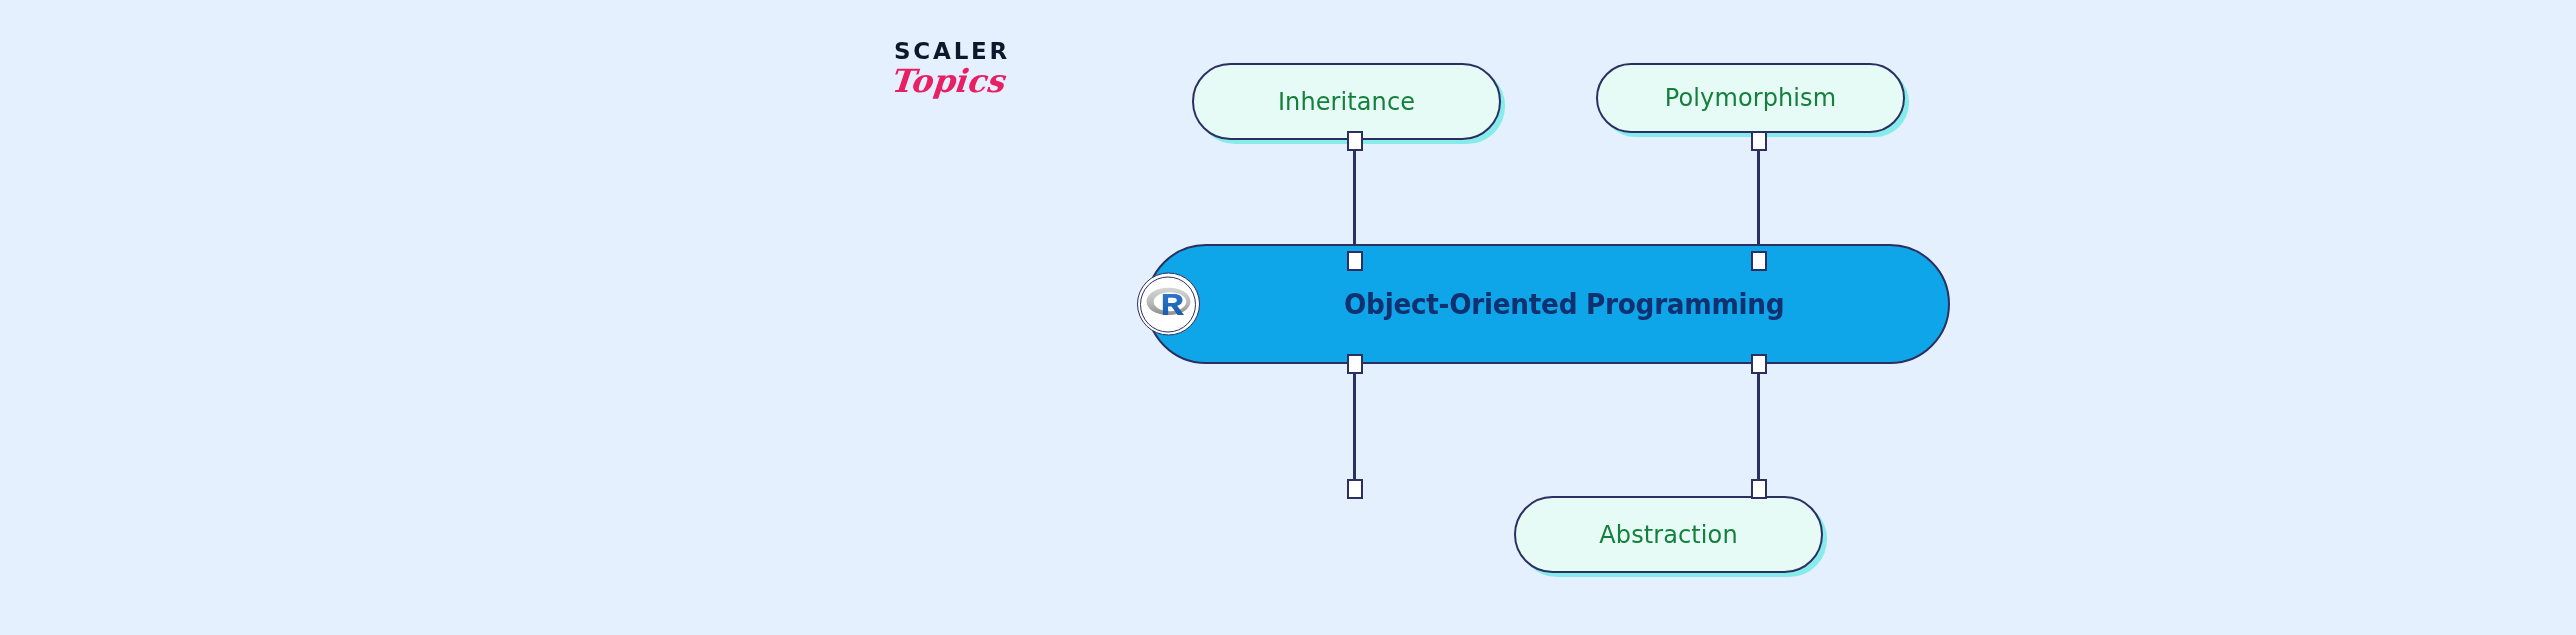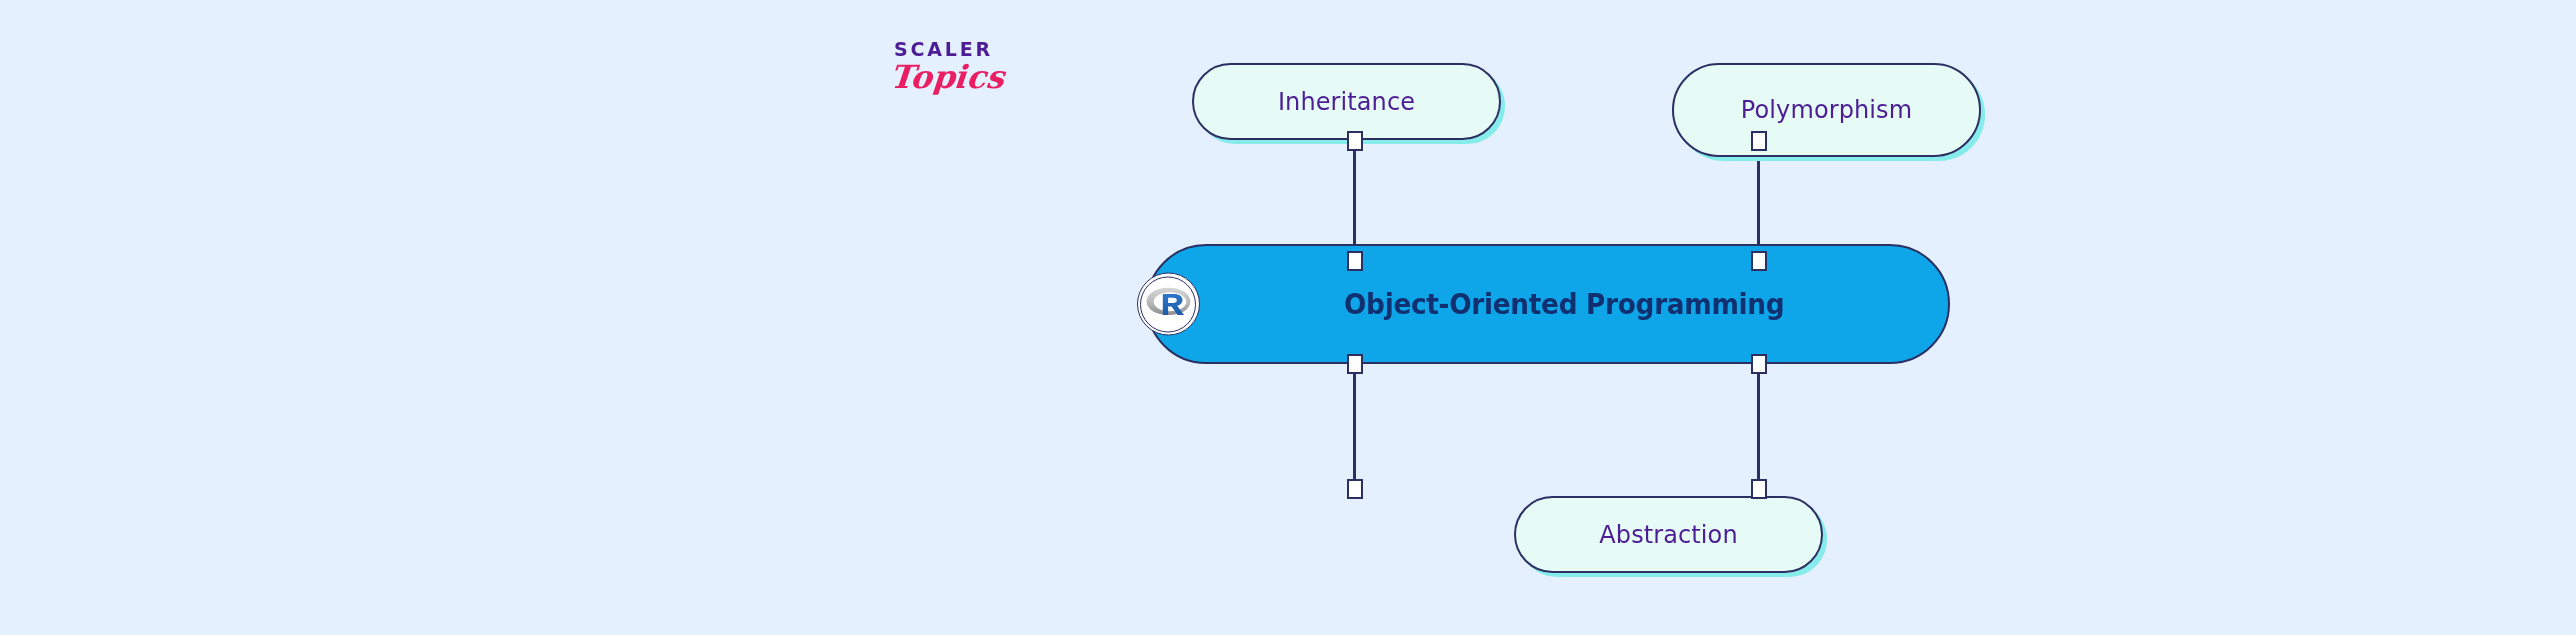--- a/index.html
+++ b/index.html
@@ -24,23 +24,23 @@
   .logo {
     position: absolute;
     left: 894px;
     top: 40px;
     width: 155px;
     height: 93px;
   }
   .logo-scaler {
     font-family: "DejaVu Sans", sans-serif;
     font-weight: bold;
-    font-size: 19px;
+    font-size: 23px;
     letter-spacing: 2.8px;
-    color: #4c1d95;
+    color: #0f172a;
     line-height: 1;
     white-space: nowrap;
   }
   .logo-topics {
     font-family: "DejaVu Serif", serif;
     font-style: italic;
     font-weight: bold;
     font-size: 32px;
     color: #e91e63;
     line-height: 1;
@@ -63,21 +63,21 @@
   .leaf-node {
     border: 2.6px solid #2b2f62;
     border-radius: 515px;
     background: #e6fbf6;
     box-shadow: 4.6px 4.6px 0 -0.5px #86ebeb;
   }
   .leaf-label {
     font-family: "DejaVu Sans", sans-serif;
     font-weight: normal;
     font-size: 24px;
-    color: #4c1d95;
+    color: #15803d;
     white-space: nowrap;
     letter-spacing: 0.1px;
   }
 
   .root-node {
     border: 2.6px solid #2b2f62;
     border-radius: 515px;
     background: #0ea5e9;
     padding-left: 61px;
   }
@@ -149,21 +149,21 @@
   <div class="connector" style="left:1757px; top:140px; height:130px;"></div>
 
   <div class="connector" style="left:1353px; top:361px; height:135px;"></div>
 
   <div class="connector" style="left:1757px; top:361px; height:135px;"></div>
 
   <div class="node leaf-node" style="left:1192px; top:63px; width:309px; height:77px;">
     <span class="leaf-label">Inheritance</span>
   </div>
 
-  <div class="node leaf-node" style="left:1672px; top:63px; width:309px; height:94px;">
+  <div class="node leaf-node" style="left:1596px; top:63px; width:309px; height:70px;">
     <span class="leaf-label">Polymorphism</span>
   </div>
 
   <div class="node root-node" style="left:1146px; top:244px; width:804px; height:120px;">
     <div class="r-badge">
       <div class="r-badge-inner">
         <svg width="47" height="40" viewBox="0 0 124 100">
           <defs>
             <linearGradient id="ringGrad" x1="0" y1="0" x2="0" y2="1">
               <stop offset="0%" stop-color="#d6d6d6"></stop>

